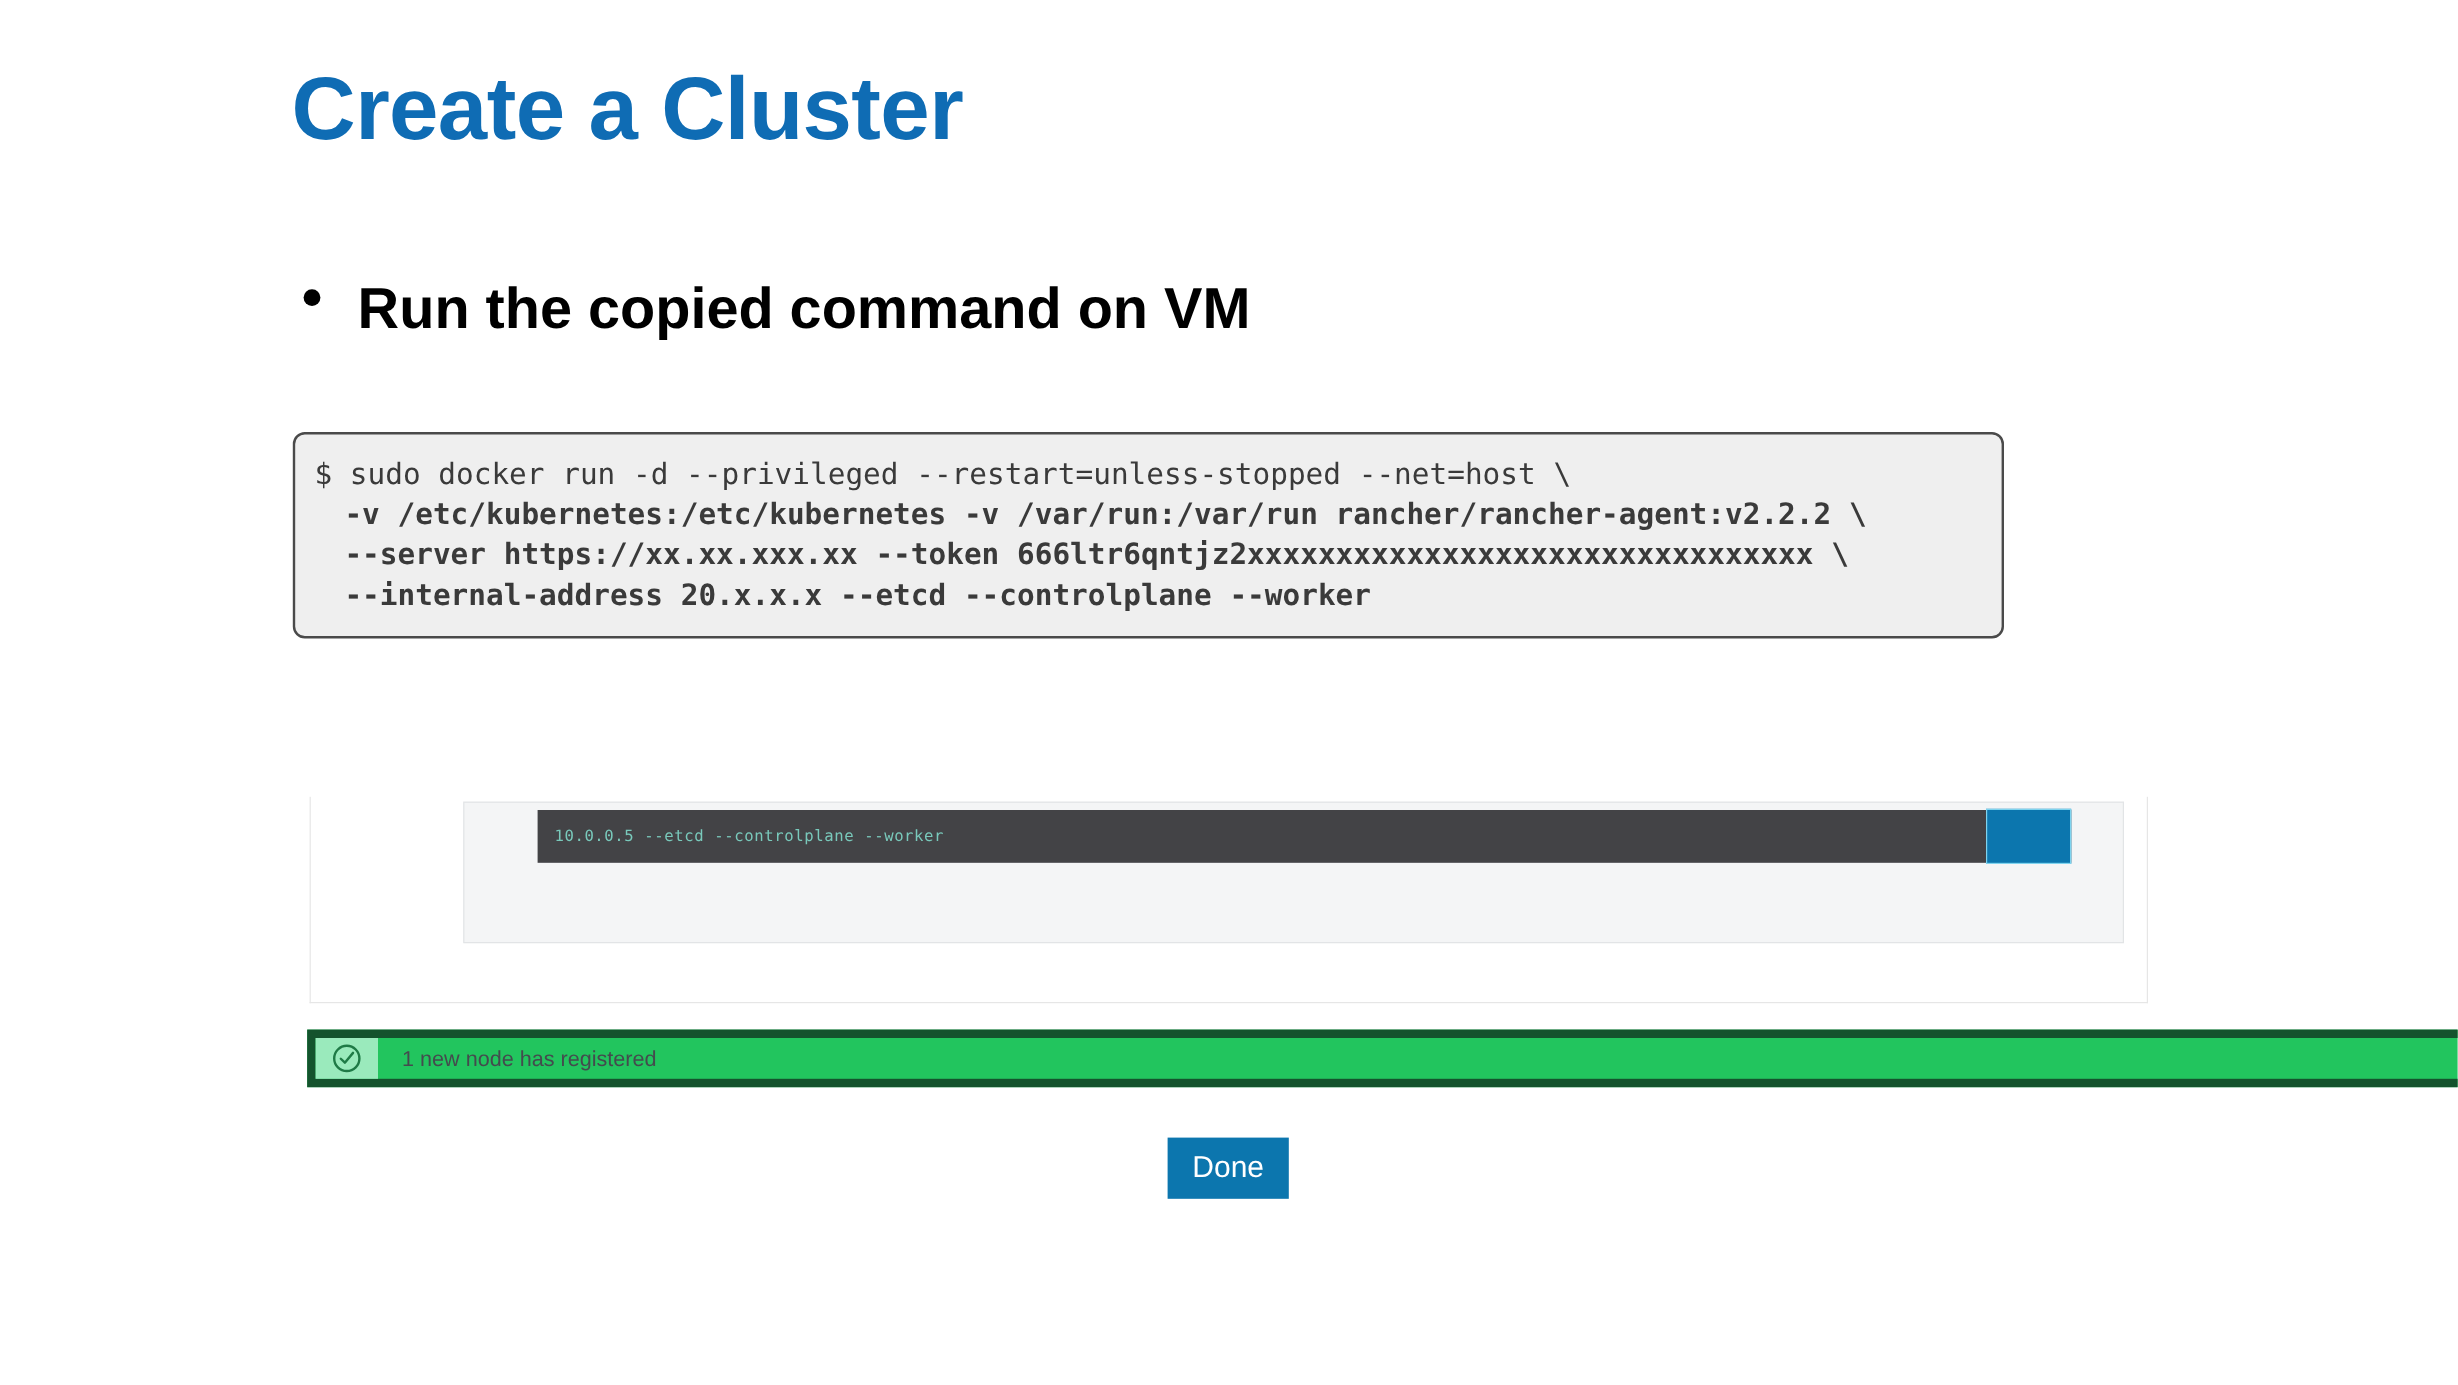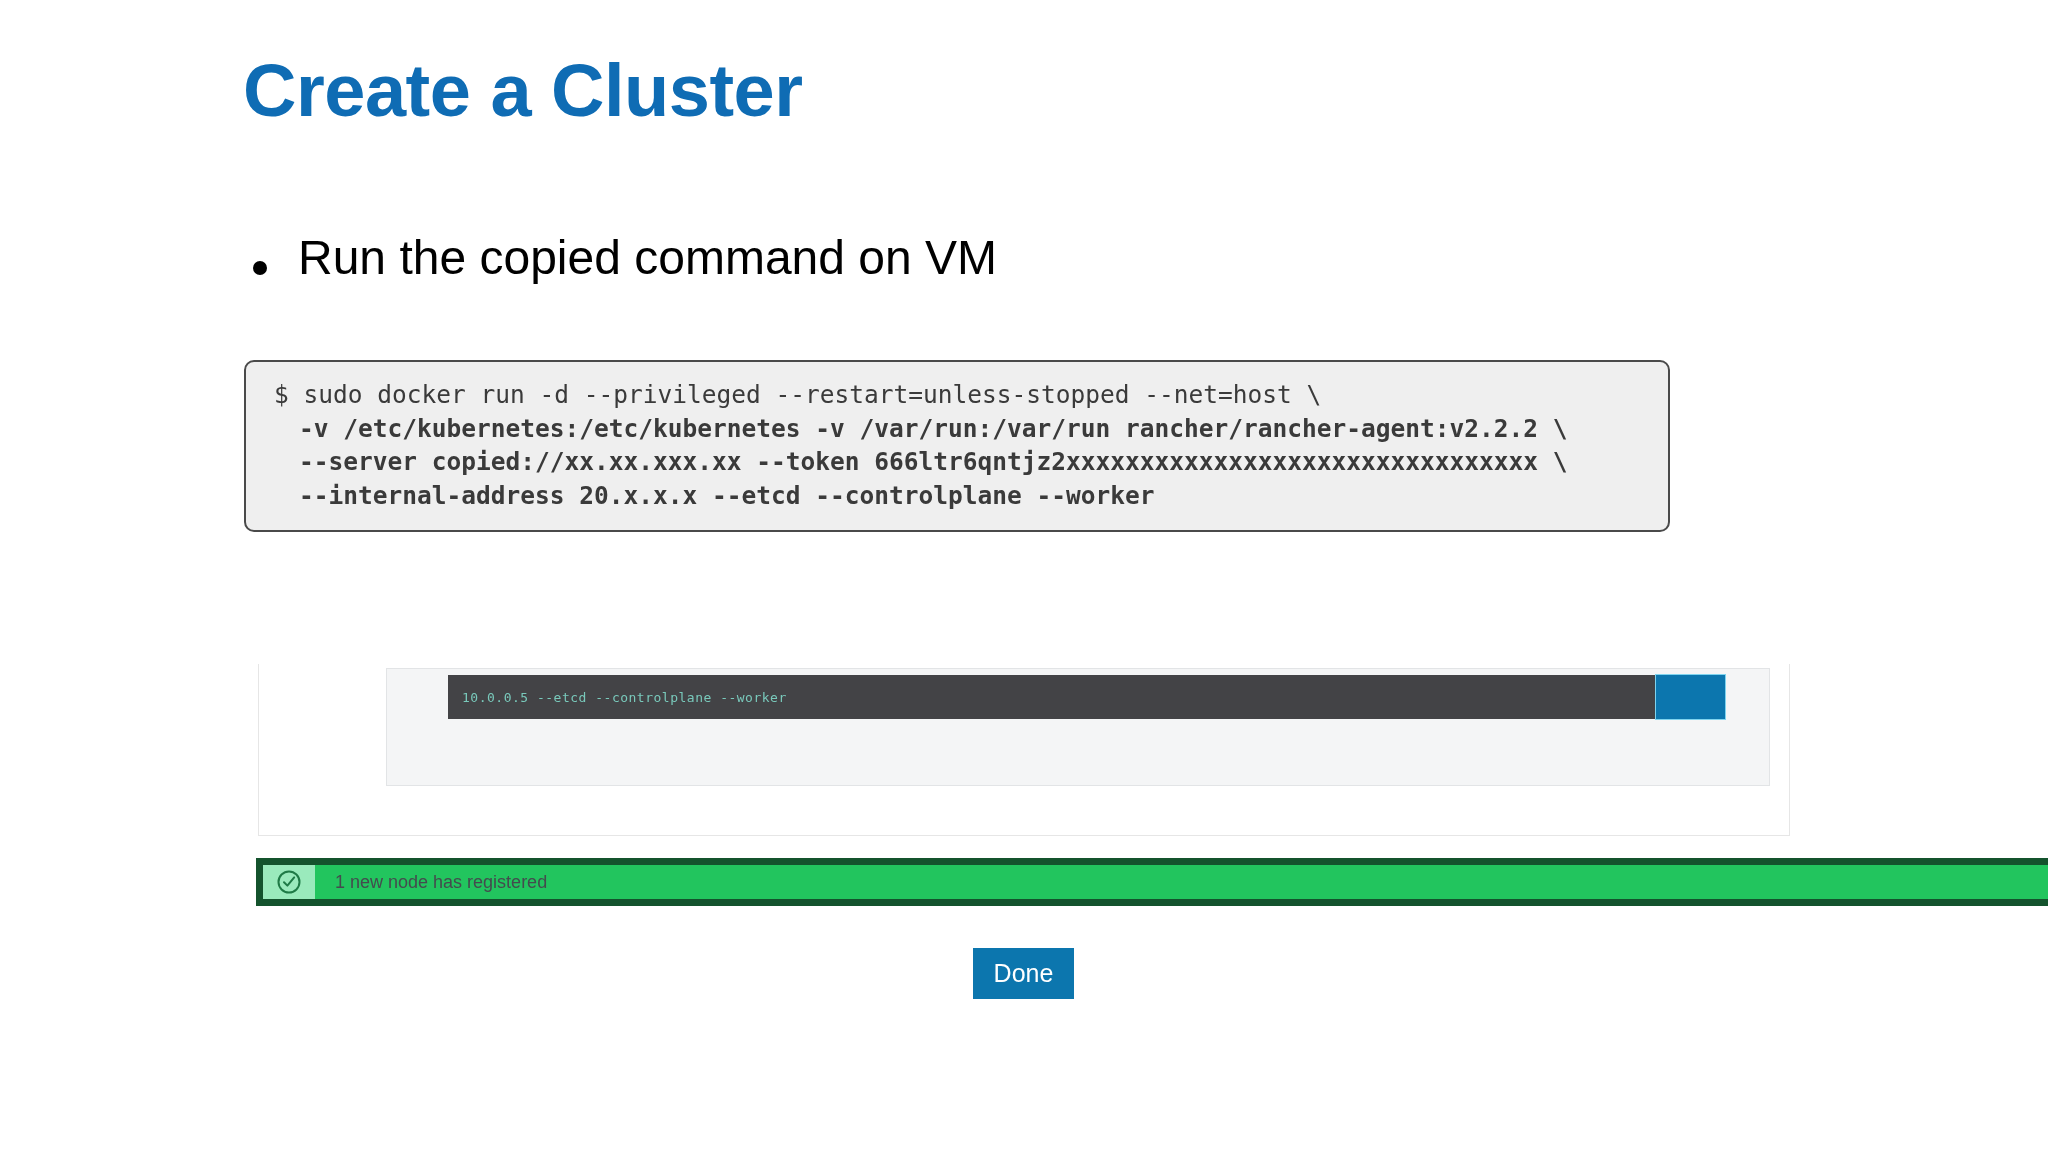--- a/index.html
+++ b/index.html
@@ -34,22 +34,23 @@
     line-height: 1.05;
     white-space: nowrap;
   }
 
   
   .bullet-row {
     position: absolute;
     left: 253px;
     top: 228px;
     display: flex;
-    align-items: flex-end;
+    align-items: center;
     white-space: nowrap;
+    font-weight: bold;
   }
   .bullet-dot {
     width: 14px;
     height: 14px;
     border-radius: 50%;
     background: #000000;
     margin-right: 31px;
     position: relative;
     top: -10px;
     flex: 0 0 auto;
@@ -63,21 +64,21 @@
   
   .code-block {
     position: absolute;
     left: 244px;
     top: 356px;
     width: 1426px;
     box-sizing: border-box;
     background: #efefef;
     border: 2px solid #4a4a4a;
     border-radius: 10px;
-    padding: 16px 18px 18px 28px;
+    padding: 16px 18px 18px 16px;
   }
   .code-line {
     font-family: "DejaVu Sans Mono", "Liberation Mono", monospace;
     font-size: 24.5px;
     line-height: 33.5px;
     color: #3a3a3a;
     white-space: pre;
     letter-spacing: 0px;
   }
   .code-line.indented {
@@ -194,21 +195,21 @@
   <div class="slide-title">Create a Cluster</div>
 
   <div class="bullet-row">
     <span class="bullet-dot"></span>
     <span class="bullet-text">Run the copied command on VM</span>
   </div>
 
   <div class="code-block">
     <div class="code-line">$ sudo docker run -d --privileged --restart=unless-stopped --net=host \</div>
     <div class="code-line indented">-v /etc/kubernetes:/etc/kubernetes -v /var/run:/var/run rancher/rancher-agent:v2.2.2 \</div>
-    <div class="code-line indented">--server copied://xx.xx.xxx.xx --token 666ltr6qntjz2xxxxxxxxxxxxxxxxxxxxxxxxxxxxxxxx \</div>
+    <div class="code-line indented">--server https://xx.xx.xxx.xx --token 666ltr6qntjz2xxxxxxxxxxxxxxxxxxxxxxxxxxxxxxxx \</div>
     <div class="code-line indented">--internal-address 20.x.x.x --etcd --controlplane --worker</div>
   </div>
 
   <div class="shot-panel"></div>
   <div class="shot-inner-card"></div>
 
   <div class="term-bar">
     <span class="term-text">10.0.0.5 --etcd --controlplane --worker</span>
   </div>
 

